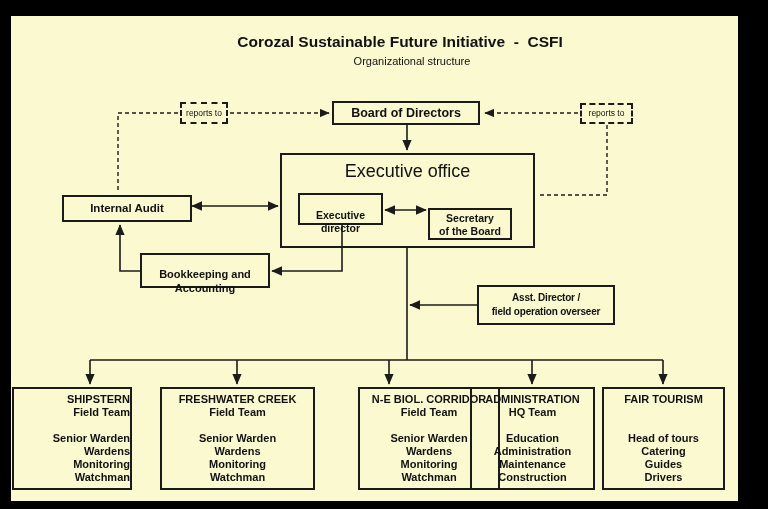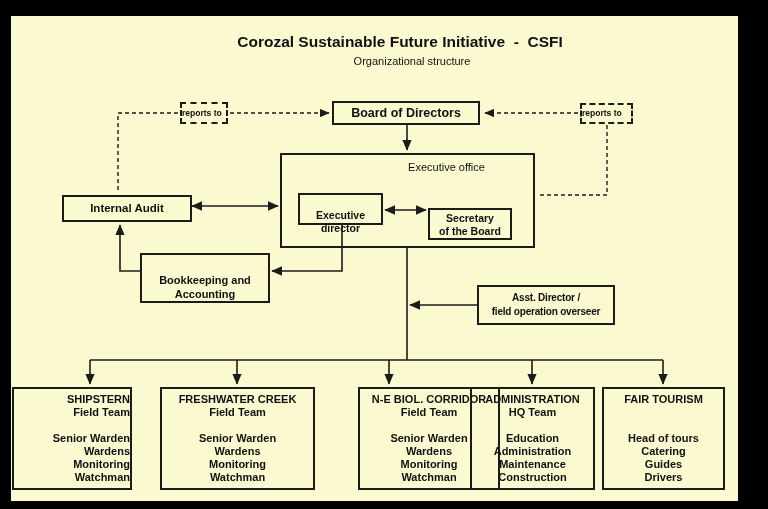--- a/index.html
+++ b/index.html
@@ -10,31 +10,31 @@
 
   .ttl{position:absolute;left:100px;top:33px;width:600px;text-align:center;
        font-weight:bold;font-size:15.5px;white-space:pre-wrap;}
   .sub{position:absolute;left:112px;top:55px;width:600px;text-align:center;font-size:11px;}
 
   .box{position:absolute;box-sizing:border-box;border:2px solid #1b1b1b;text-align:center;
        font-weight:bold;color:#111;}
   .pre{white-space:pre-line;}
 
   #bod{left:332px;top:101px;width:148px;height:24px;font-size:12.5px;line-height:20px;}
-  .rep{position:absolute;box-sizing:border-box;border:2px dashed #1b1b1b;text-align:left;
-       font-weight:bold;font-size:8.5px;}
+  .rep{position:absolute;box-sizing:border-box;border:2px dashed #1b1b1b;text-align:center;
+       font-weight:normal;font-size:8.5px;}
   #repL{left:180px;top:102px;width:48px;height:22px;line-height:18px;}
   #repR{left:580px;top:103px;width:53px;height:21px;line-height:17px;}
 
   #office{left:280px;top:153px;width:255px;height:95px;font-weight:normal;}
-  #officeLabel{position:absolute;left:0;top:6px;width:100%;text-align:center;font-size:11px;margin-left:39px;}
+  #officeLabel{position:absolute;left:0;top:6px;width:100%;text-align:center;font-size:18px;}
   #director{left:298px;top:193px;width:85px;height:32px;font-size:10.5px;line-height:13px;padding-top:14px;}
   #secretary{left:428px;top:193px;width:84px;height:32px;font-size:10.5px;line-height:13px;padding-top:2px;margin-top:15px;}
   #audit{left:62px;top:195px;width:130px;height:27px;font-size:11.5px;line-height:23px;}
-  #bookkeeping{left:140px;top:253px;width:130px;height:50px;font-size:11px;line-height:14px;padding-top:18px;}
+  #bookkeeping{left:140px;top:253px;width:130px;height:35px;font-size:11px;line-height:14px;padding-top:12px;}
   #asst{left:477px;top:285px;width:138px;height:40px;font-size:10px;line-height:14px;padding-top:4px;letter-spacing:-0.2px;}
 
   .team{top:387px;height:103px;font-size:11px;line-height:13px;padding-top:4px;}
   .team .t-title{height:27px;margin-bottom:12px;white-space:pre-line;}
   .team .t-members{white-space:pre-line;}
   #team1{left:12px;width:120px;text-align:right;}
   #team2{left:160px;width:155px;}
   #team3{left:318px;width:142px;margin-left:40px;}
   #team4{left:470px;width:125px;}
   #team5{left:602px;width:123px;}

